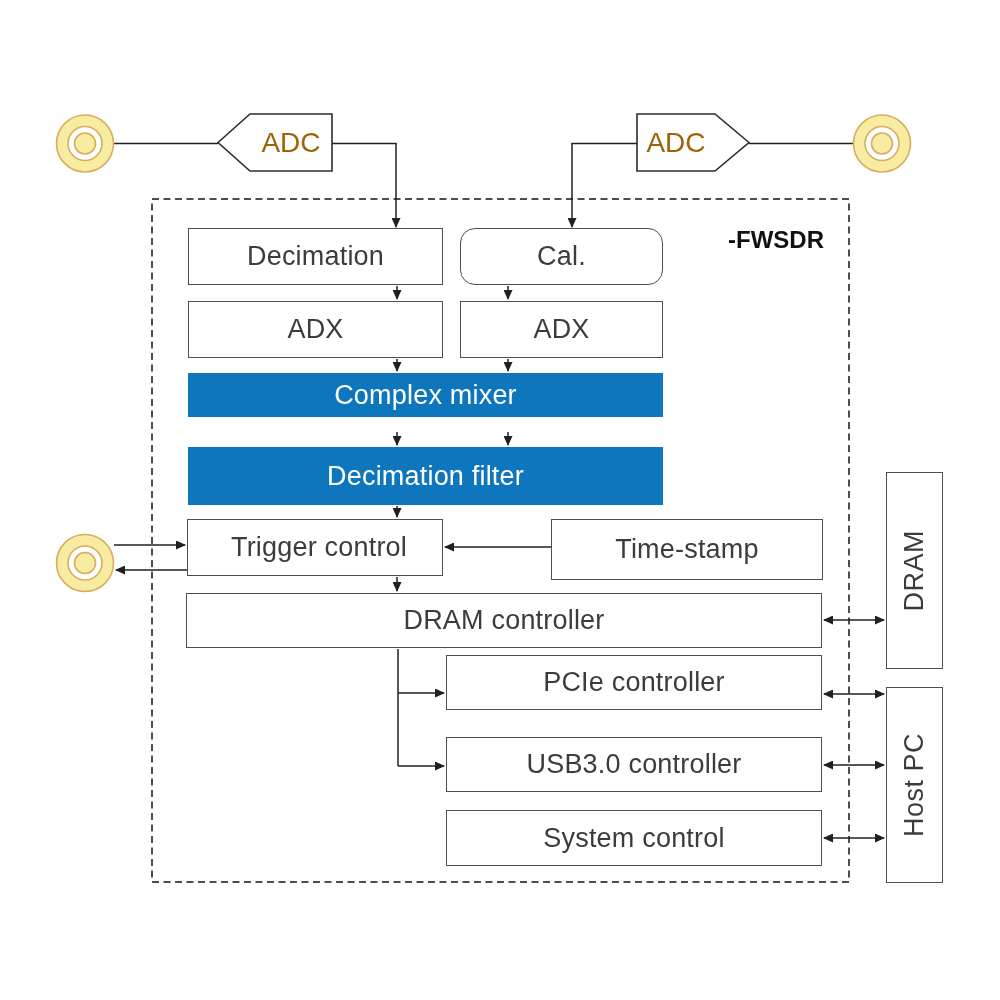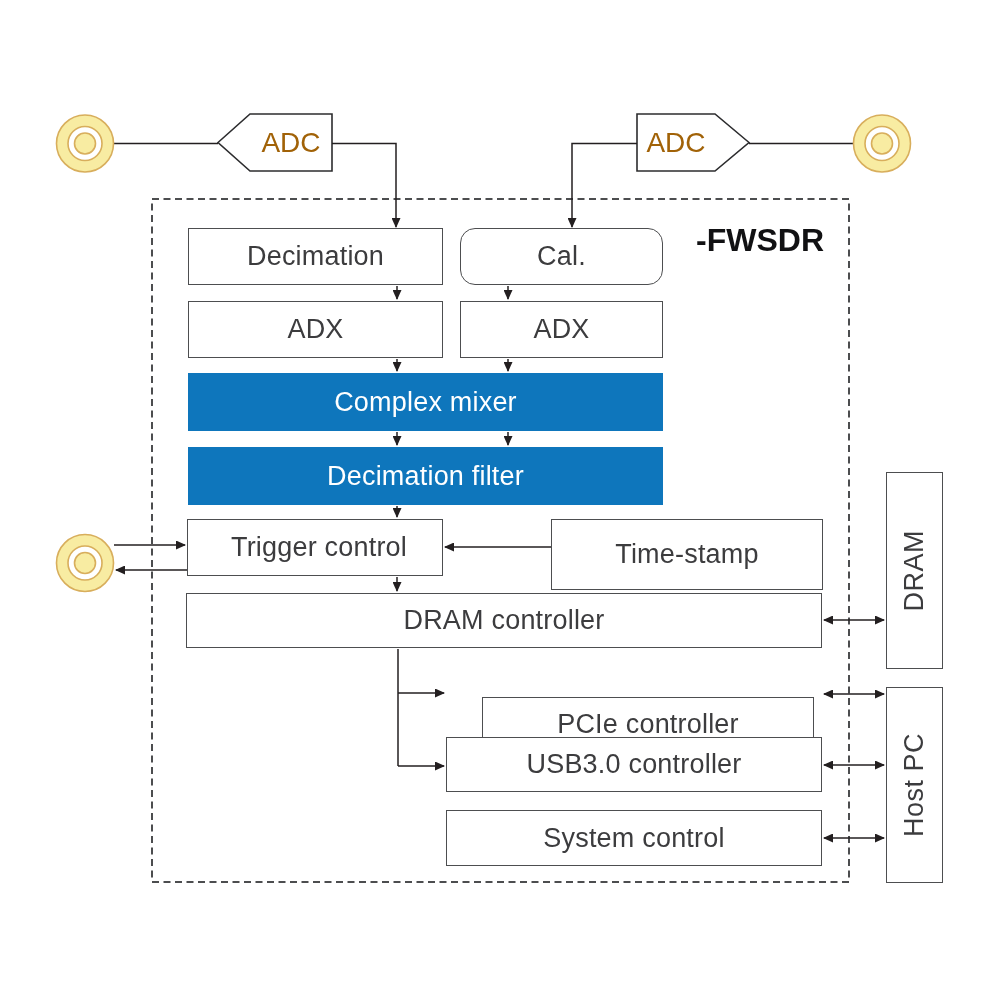--- a/index.html
+++ b/index.html
@@ -22,57 +22,57 @@
     writing-mode:vertical-rl;transform:rotate(180deg);
     font-size:27px;letter-spacing:0.5px;
   }
   .adc-label{
     position:absolute;display:flex;align-items:center;justify-content:center;
     color:#a16207;font-size:28px;
   }
   #fwsdr-title{
     position:absolute;left:650px;top:221px;width:174px;height:38px;
     display:flex;align-items:center;justify-content:flex-end;
-    font-size:32px;font-weight:bold;color:#111113;letter-spacing:0px;
+    font-size:24px;font-weight:bold;color:#111113;letter-spacing:0px;
   }
   svg.layer{position:absolute;left:0;top:0;pointer-events:none;}
 </style>
 </head>
 <body>
 
 <div id="stage">
 
   <div class="box" style="left:188px;top:228px;width:255px;height:57px;">
     <span>Decimation</span>
   </div>
   <div class="box" style="left:460px;top:228px;width:203px;height:57px;border-radius:15px;">
     <span>Cal.</span>
   </div>
   <div class="box" style="left:188px;top:301px;width:255px;height:57px;">
     <span>ADX</span>
   </div>
   <div class="box" style="left:460px;top:301px;width:203px;height:57px;">
     <span>ADX</span>
   </div>
-  <div class="box blue" style="left:188px;top:373px;width:475px;height:58px;">
+  <div class="box blue" style="left:188px;top:373px;width:475px;height:44px;">
     <span>Complex mixer</span>
   </div>
   <div class="box blue" style="left:188px;top:447px;width:475px;height:58px;justify-content:center;">
     <span>Decimation filter</span>
   </div>
   <div class="box" style="left:187px;top:519px;width:256px;height:57px;padding-left:8px;">
     <span>Trigger control</span>
   </div>
-  <div class="box" style="left:551px;top:519px;width:272px;height:71px;">
+  <div class="box" style="left:551px;top:519px;width:272px;height:61px;">
     <span>Time-stamp</span>
   </div>
   <div class="box" style="left:186px;top:593px;width:636px;height:55px;">
     <span>DRAM controller</span>
   </div>
-  <div class="box" style="left:446px;top:697px;width:332px;height:55px;margin-left:36px;">
+  <div class="box" style="left:446px;top:655px;width:376px;height:55px;">
     <span>PCIe controller</span>
   </div>
   <div class="box" style="left:446px;top:737px;width:376px;height:55px;justify-content:center;">
     <span>USB3.0 controller</span>
   </div>
   <div class="box" style="left:446px;top:810px;width:376px;height:56px;">
     <span>System control</span>
   </div>
 
   <div class="box vertical" style="left:886px;top:472px;width:57px;height:197px;">

